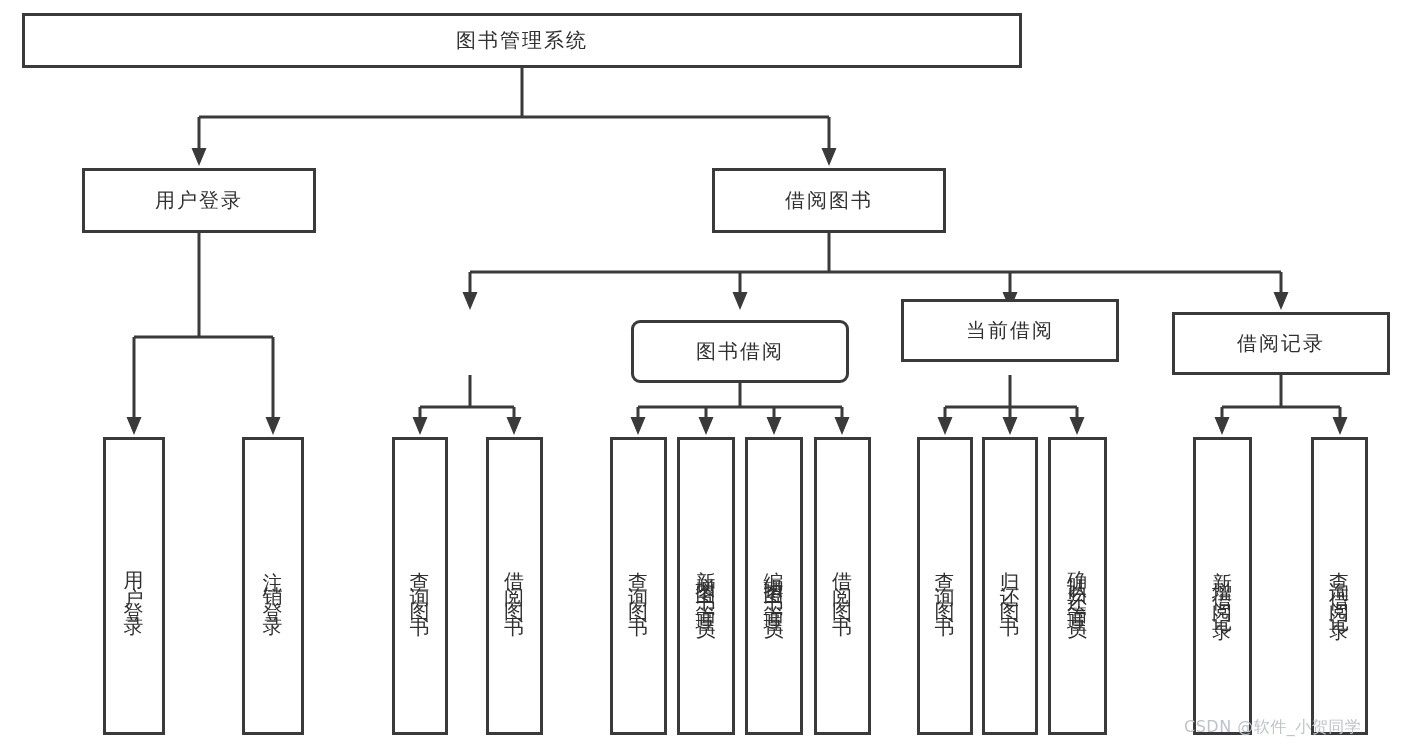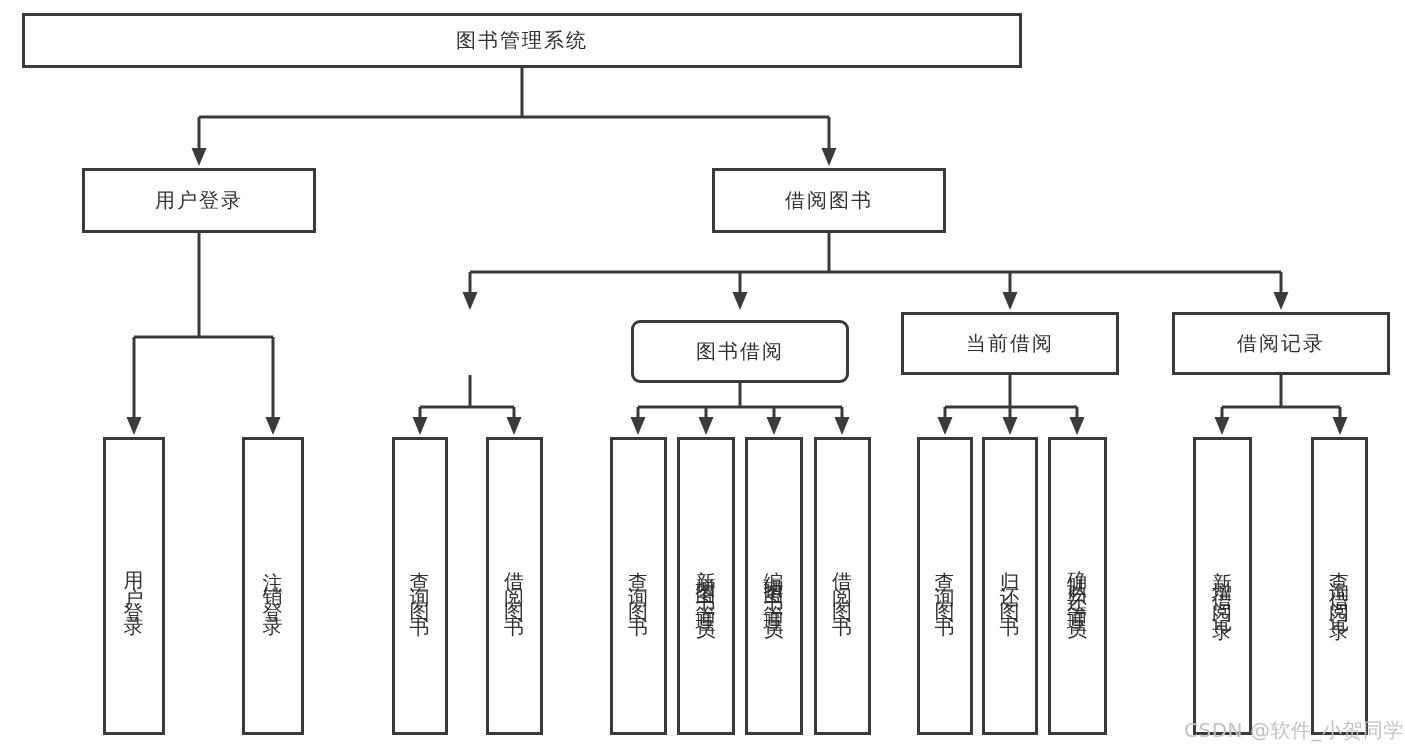--- a/index.html
+++ b/index.html
@@ -50,21 +50,21 @@
     line-height: 1;
   }
   .leaf.ls-wide  .label { letter-spacing: 15px; }
   .leaf.ls-mid   .label { letter-spacing: 10px; }
   .leaf.ls-tight .label { letter-spacing: 7px; }
   .watermark {
     position: absolute;
     left: 1184px;
     top: 717px;
     z-index: 3;
-    font-size: 20px;
+    font-size: 16px;
     color: var(--watermark);
     white-space: nowrap;
     letter-spacing: 0.5px;
   }
 </style>
 </head>
 <body>
 
 <div class="canvas">
 
@@ -111,21 +111,21 @@
   <div class="node" style="left:82px; top:168px; width:234px; height:65px;">
     <span class="label">用户登录</span>
   </div>
   <div class="node" style="left:712px; top:168px; width:234px; height:65px;">
     <span class="label">借阅图书</span>
   </div>
 
   <div class="node" style="left:631px; top:320px; width:218px; height:63px;border-radius:9px;">
     <span class="label">图书借阅</span>
   </div>
-  <div class="node" style="left:901px; top:312px; width:218px; height:63px;">
+  <div class="node" style="left:901px; top:299px; width:218px; height:63px;">
     <span class="label">当前借阅</span>
   </div>
   <div class="node" style="left:1172px; top:312px; width:218px; height:63px;">
     <span class="label">借阅记录</span>
   </div>
 
   <div class="node leaf ls-wide" style="left:103px; top:437px; width:62px; height:298px;">
     <span class="label">用户登录</span>
   </div>
   <div class="node leaf ls-wide" style="left:242px; top:437px; width:62px; height:298px;">

